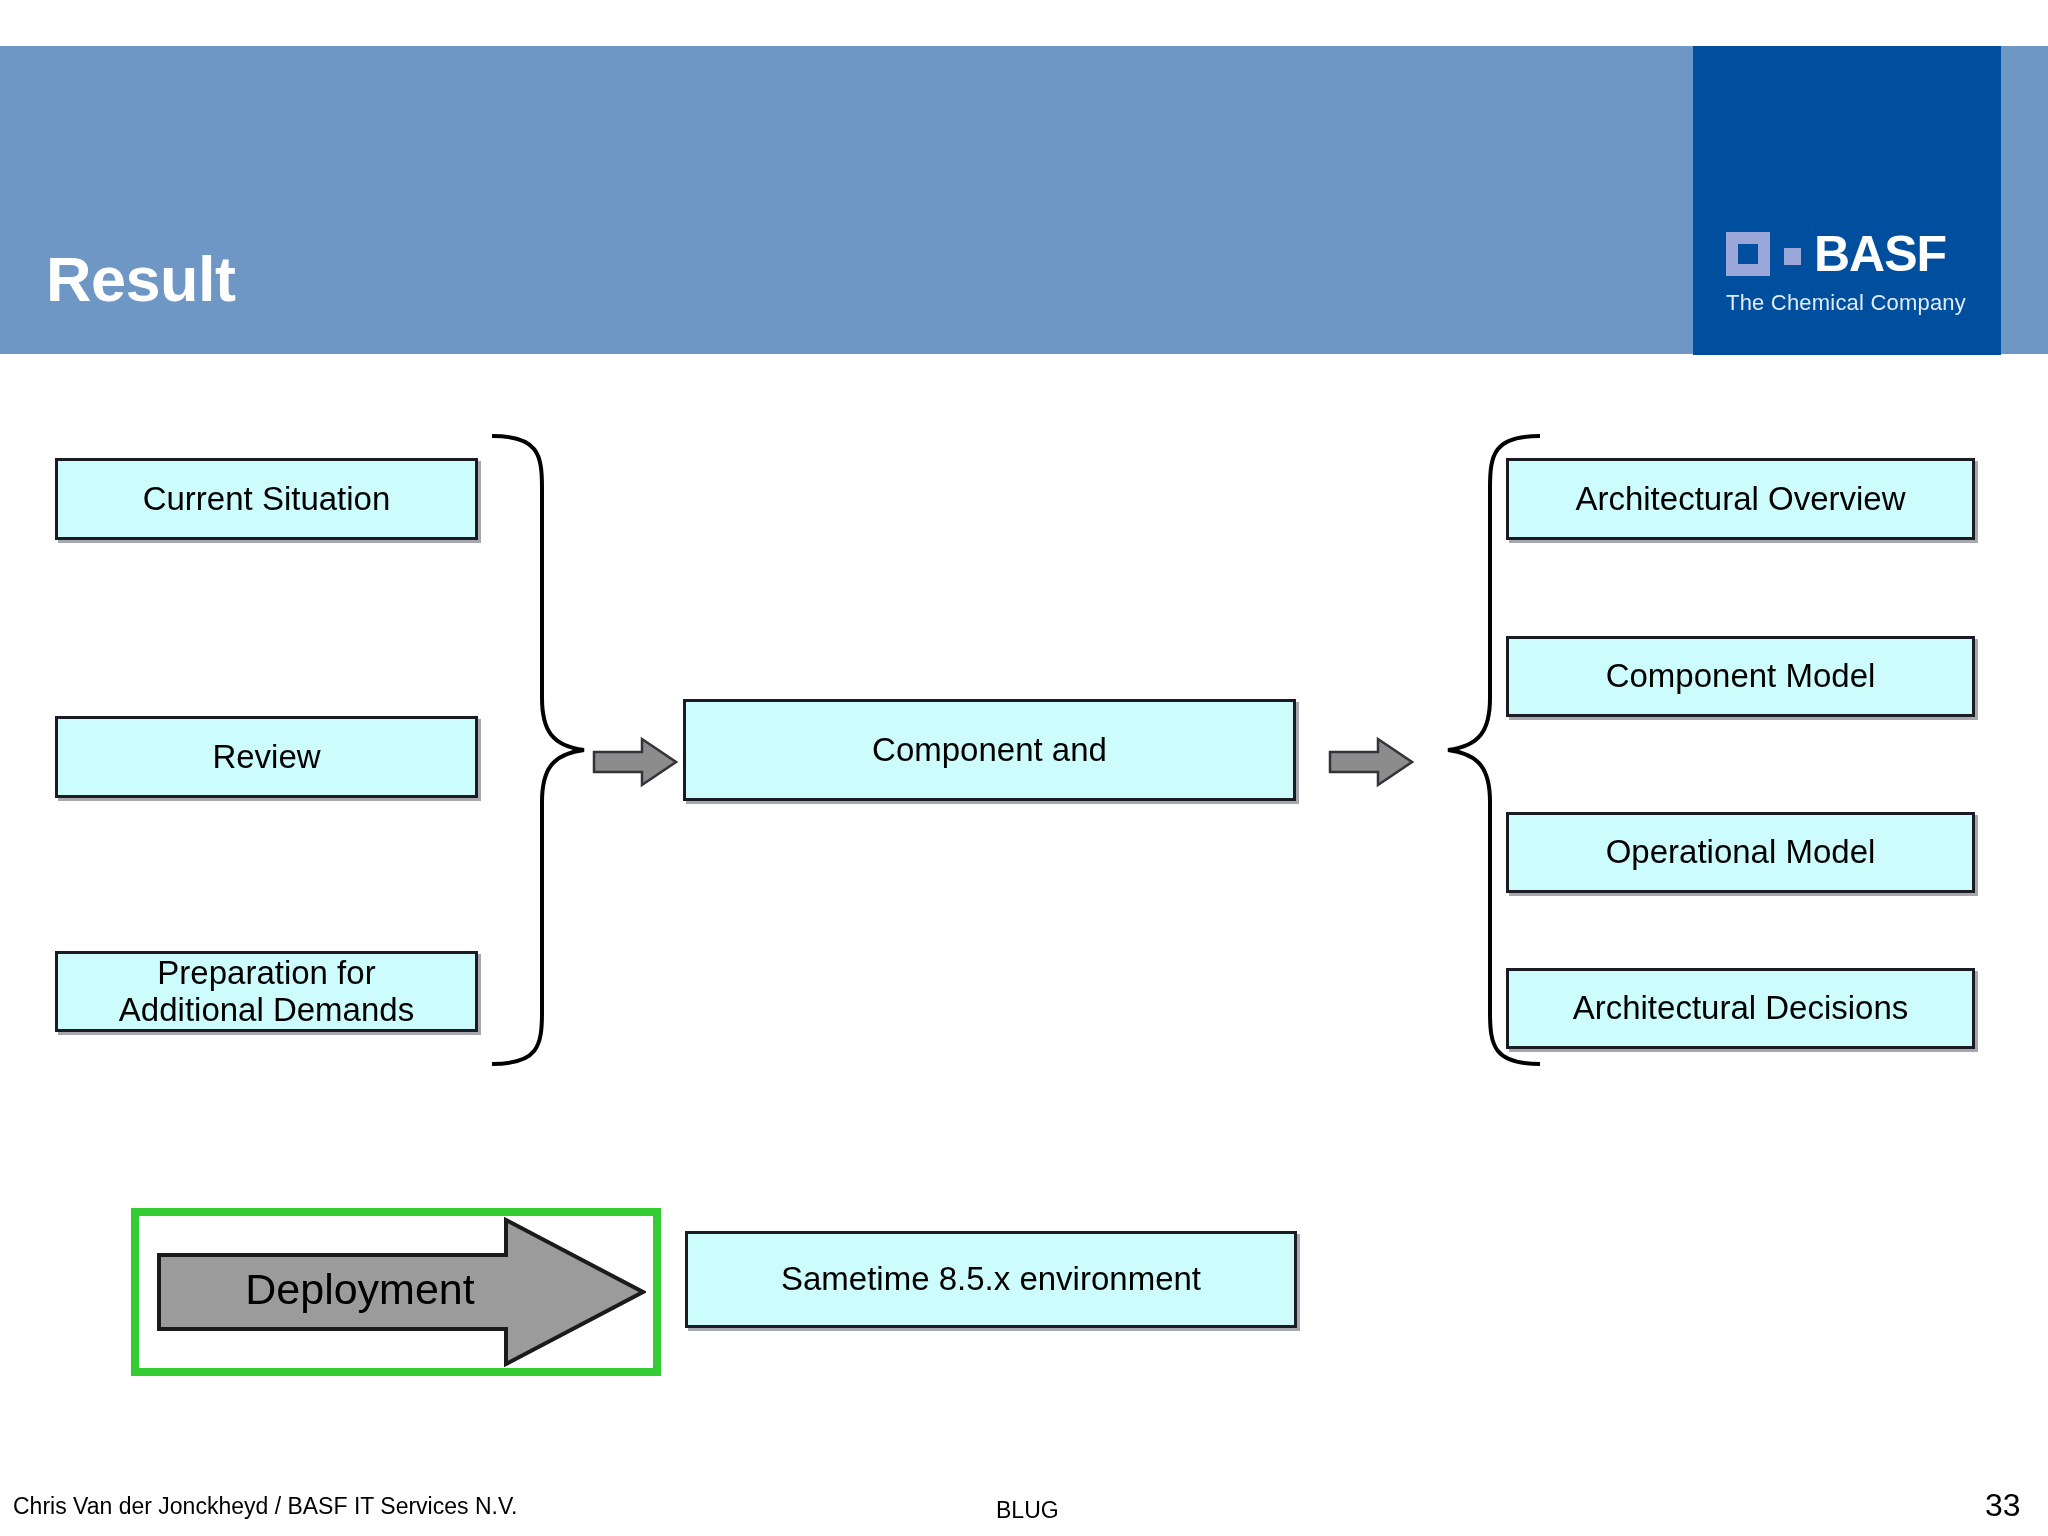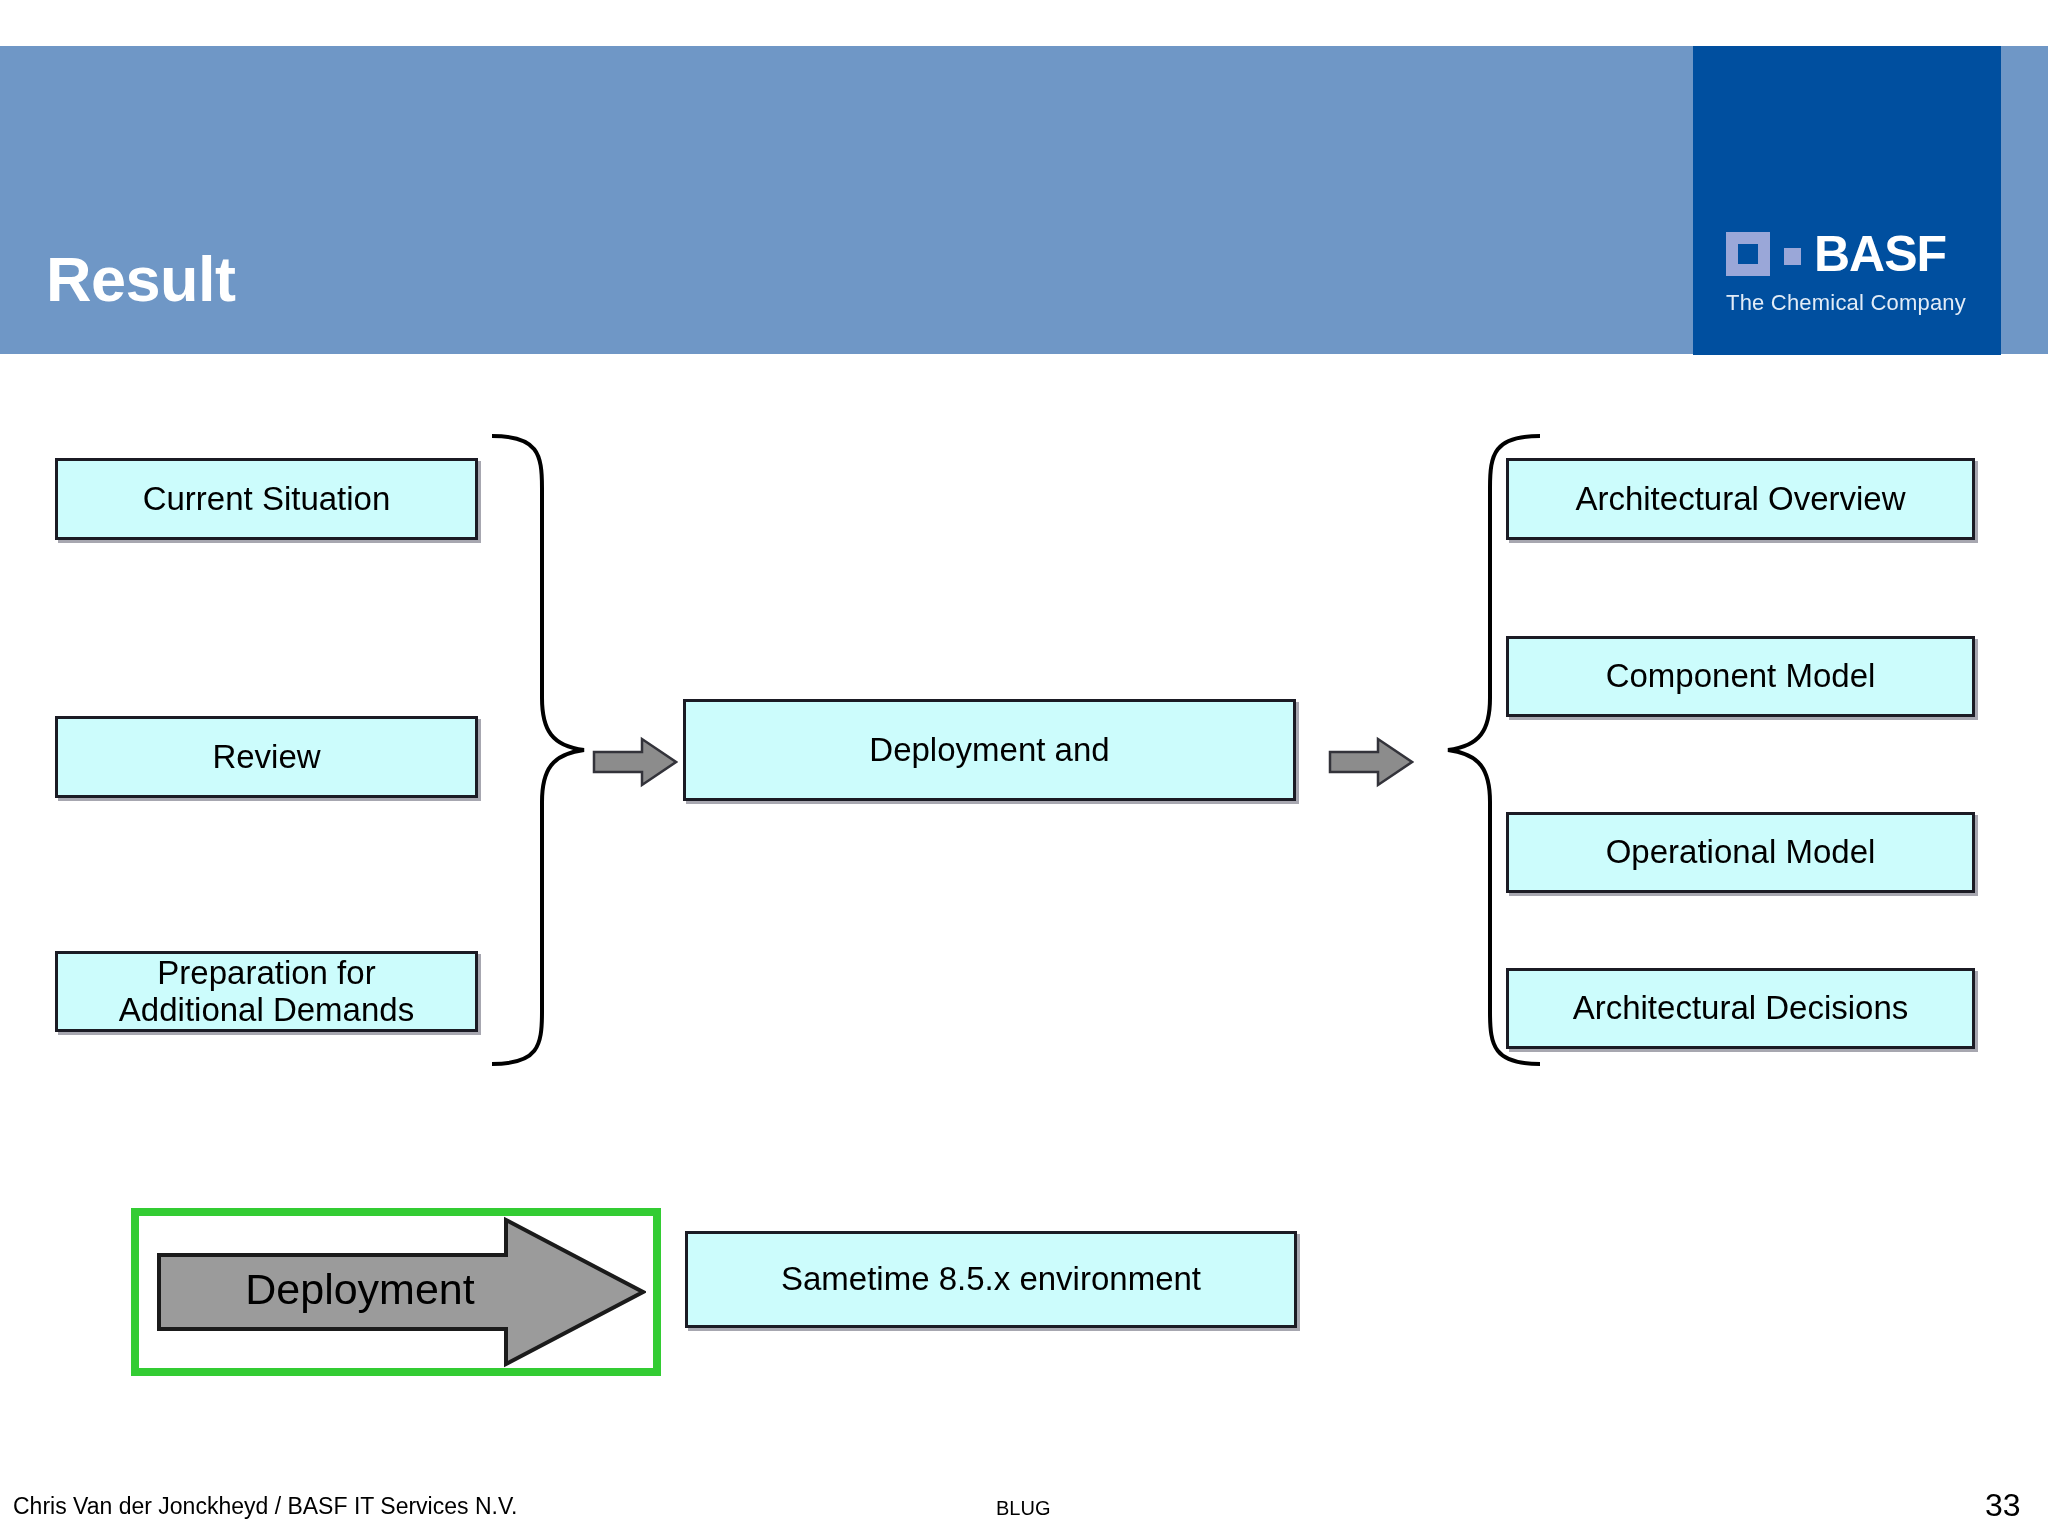--- a/index.html
+++ b/index.html
@@ -172,21 +172,21 @@
     position: absolute;
     left: 13px;
     top: 1493px;
     font-size: 23px;
     color: #000000;
   }
   #footer-center {
     position: absolute;
     left: 996px;
     top: 1497px;
-    font-size: 20px;
+    font-size: 23px;
     color: #000000;
   }
   #footer-page {
     position: absolute;
     left: 1985px;
     top: 1487px;
     font-size: 32px;
     color: #000000;
   }
 </style>
@@ -231,21 +231,21 @@
            L 62 582
            C 62 616, 58 634, 12 634" fill="none" stroke="#000000" stroke-width="4"></path>
 </svg>
 
 <svg class="gray-arrow" style="left:592px; top:736px; width:86px; height:52px;" viewBox="0 0 86 52">
   <path d="M 2 16 L 50 16 L 50 3 L 84 26 L 50 49 L 50 36 L 2 36 Z" fill="#8c8c8c" stroke="#33333a" stroke-width="2.5" stroke-linejoin="miter"></path>
 </svg>
 
 <div class="cyan-box" id="box-requirements">
   <div>
-    <span class="txt">Deployment and</span>
+    <span class="txt">Component and</span>
   </div>
 </div>
 
 <svg class="gray-arrow" style="left:1328px; top:736px; width:86px; height:52px;" viewBox="0 0 86 52">
   <path d="M 2 16 L 50 16 L 50 3 L 84 26 L 50 49 L 50 36 L 2 36 Z" fill="#8c8c8c" stroke="#33333a" stroke-width="2.5" stroke-linejoin="miter"></path>
 </svg>
 
 <svg class="brace" style="left:1432px; top:430px; width:120px; height:640px;" viewBox="0 0 120 640">
   <path d="M 108 6
            C 62 6, 58 24, 58 58

